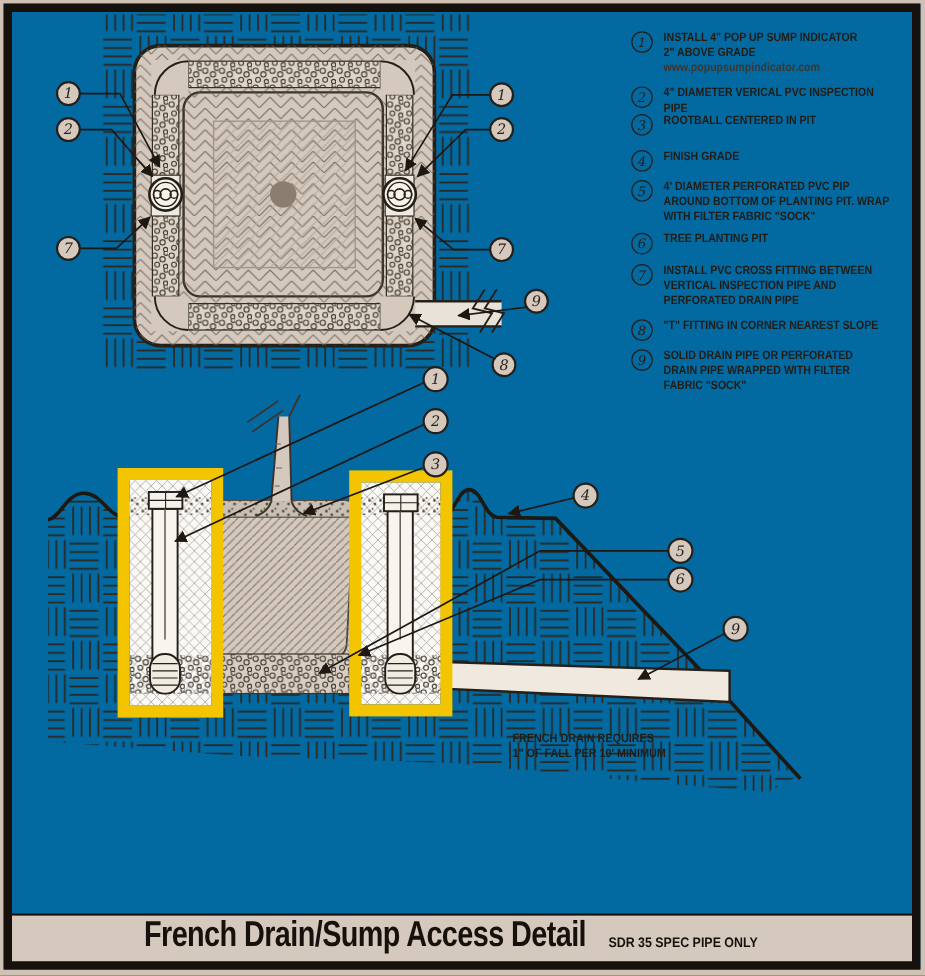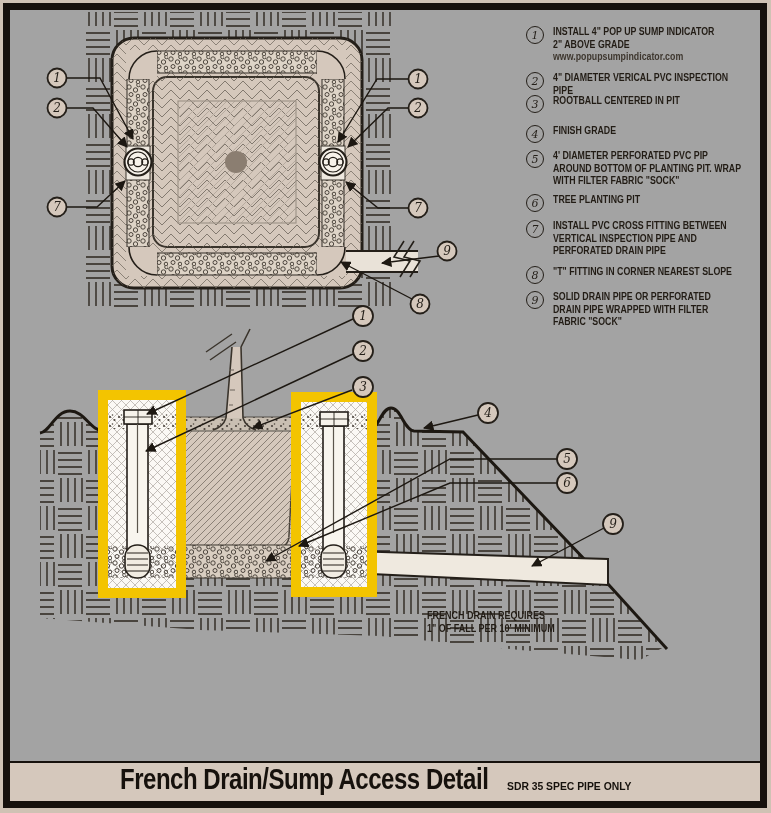--- a/index.html
+++ b/index.html
@@ -1,20 +1,20 @@
 <!DOCTYPE html>
 <html><head>
 <meta charset="utf-8">
 <style>
   html,body{margin:0;padding:0;}
   body{width:771px;height:813px;position:relative;background:#cfc2b4;
        font-family:"Liberation Sans",sans-serif;}
   .page{position:absolute;inset:0;}
   .frame{position:absolute;left:3px;top:3px;right:4px;bottom:5px;
-         border:7px solid #16110c;background:#a3a3a3;}
+         border:7px solid #16110c;background:#0369a1;}
   .drawing-svg{position:absolute;left:0;top:0;width:771px;height:813px;z-index:2;pointer-events:none;}
   
   .legend{position:absolute;left:526px;top:0;width:232px;z-index:3;}
   .legend-item{position:absolute;left:0;display:flex;align-items:flex-start;}
   .lg-circle{flex:0 0 auto;width:16px;height:16px;border:1.7px solid #241f19;border-radius:50%;
              display:flex;align-items:center;justify-content:center;
              font:italic 11px "DejaVu Serif",serif;color:#241f19;margin-right:9px;background:transparent;}
   .lg-text{font:700 10px "Liberation Sans",sans-serif;color:#221c15;line-height:12.6px;
            transform:scaleX(.88);transform-origin:0 0;white-space:nowrap;letter-spacing:0;}
   .lg-text .url{color:#3e372f;}

